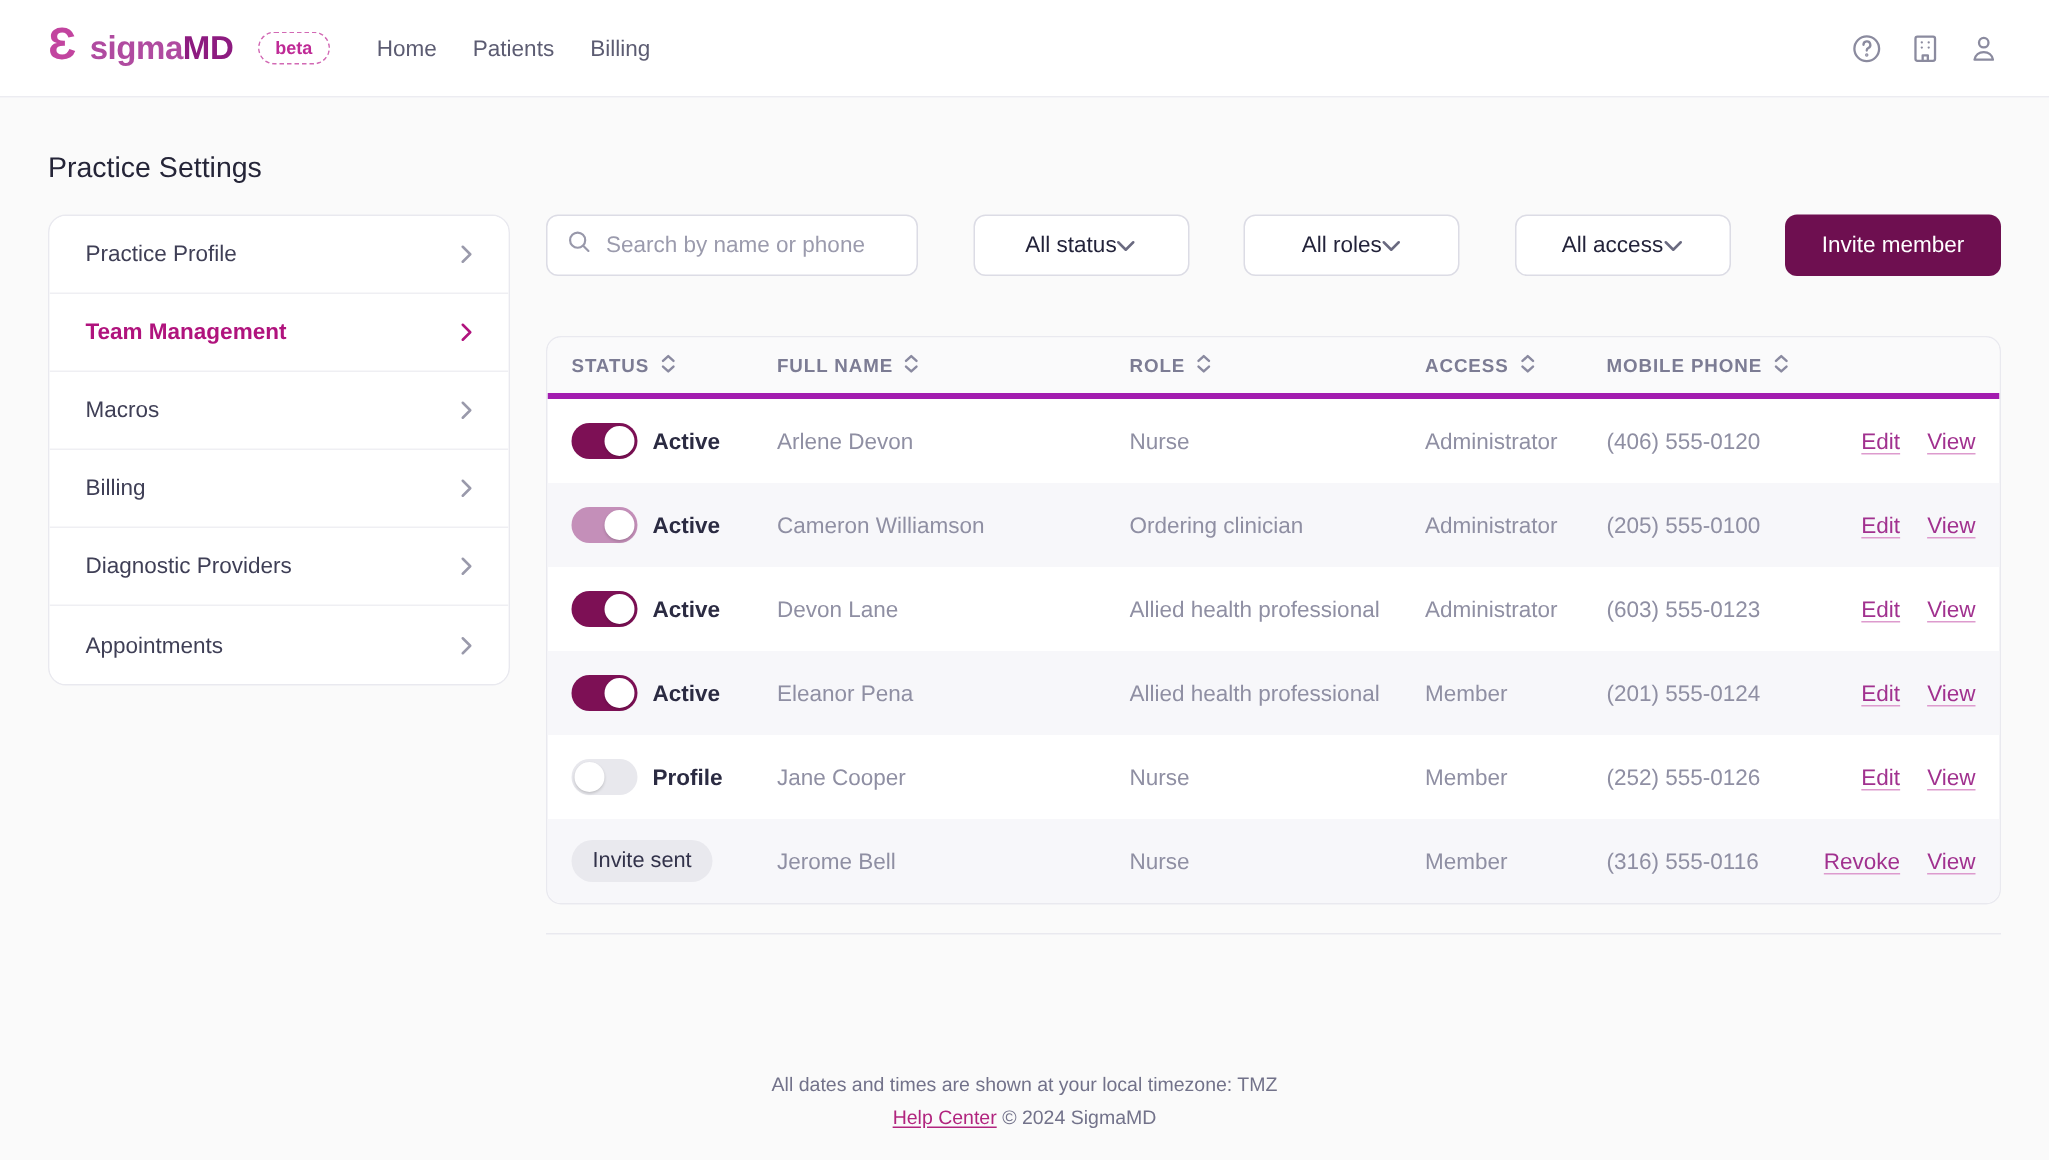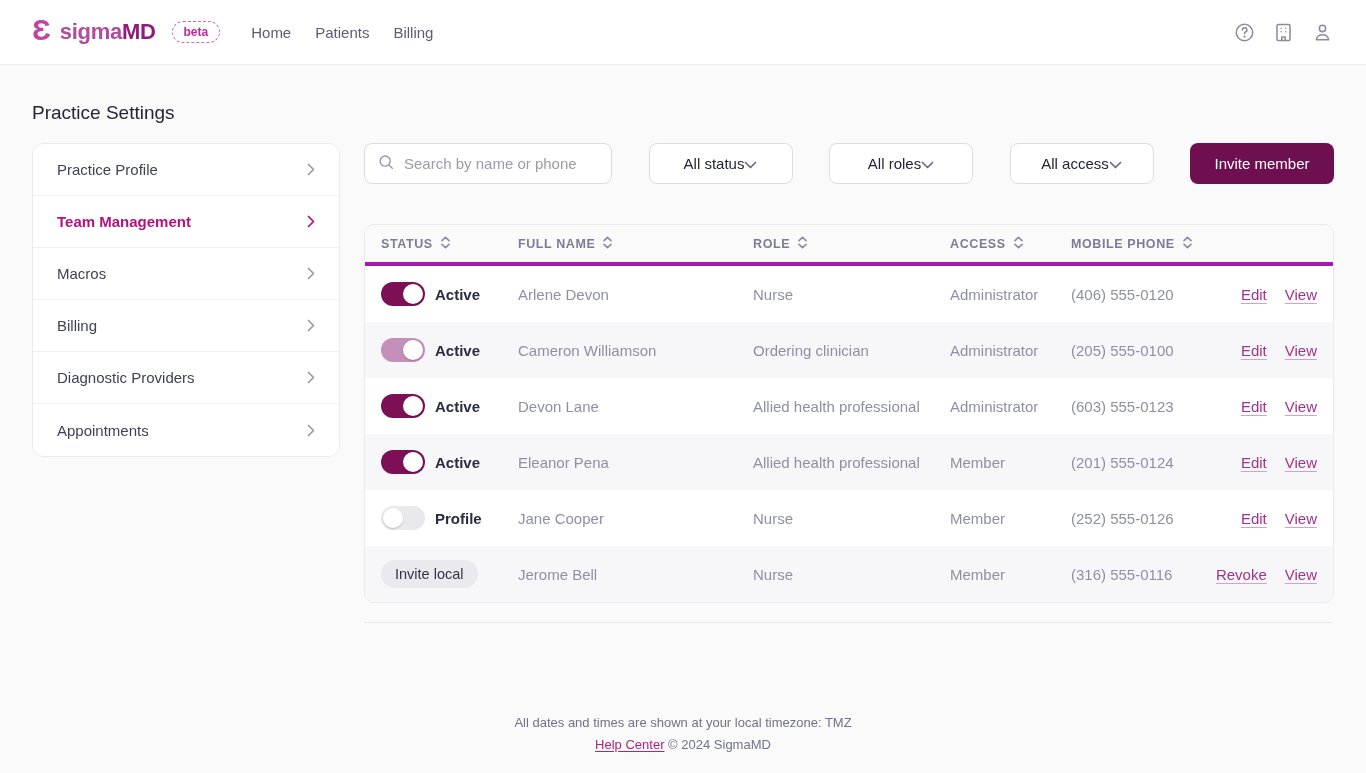--- a/index.html
+++ b/index.html
@@ -366,21 +366,21 @@
               <div class="cell">Nurse</div>
               <div class="cell">Member</div>
               <div class="cell">(252) 555-0126</div>
               <div class="actions">
                 <a class="action-link">Edit</a>
                 <a class="action-link">View</a>
               </div>
             </div>
             <div class="row">
               <div class="status-cell">
-                <span class="badge">Invite local</span>
+                <span class="badge">Invite sent</span>
               </div>
               <div class="cell">Jerome Bell</div>
               <div class="cell">Nurse</div>
               <div class="cell">Member</div>
               <div class="cell">(316) 555-0116</div>
               <div class="actions">
                 <a class="action-link">Revoke</a>
                 <a class="action-link">View</a>
               </div>
             </div>

